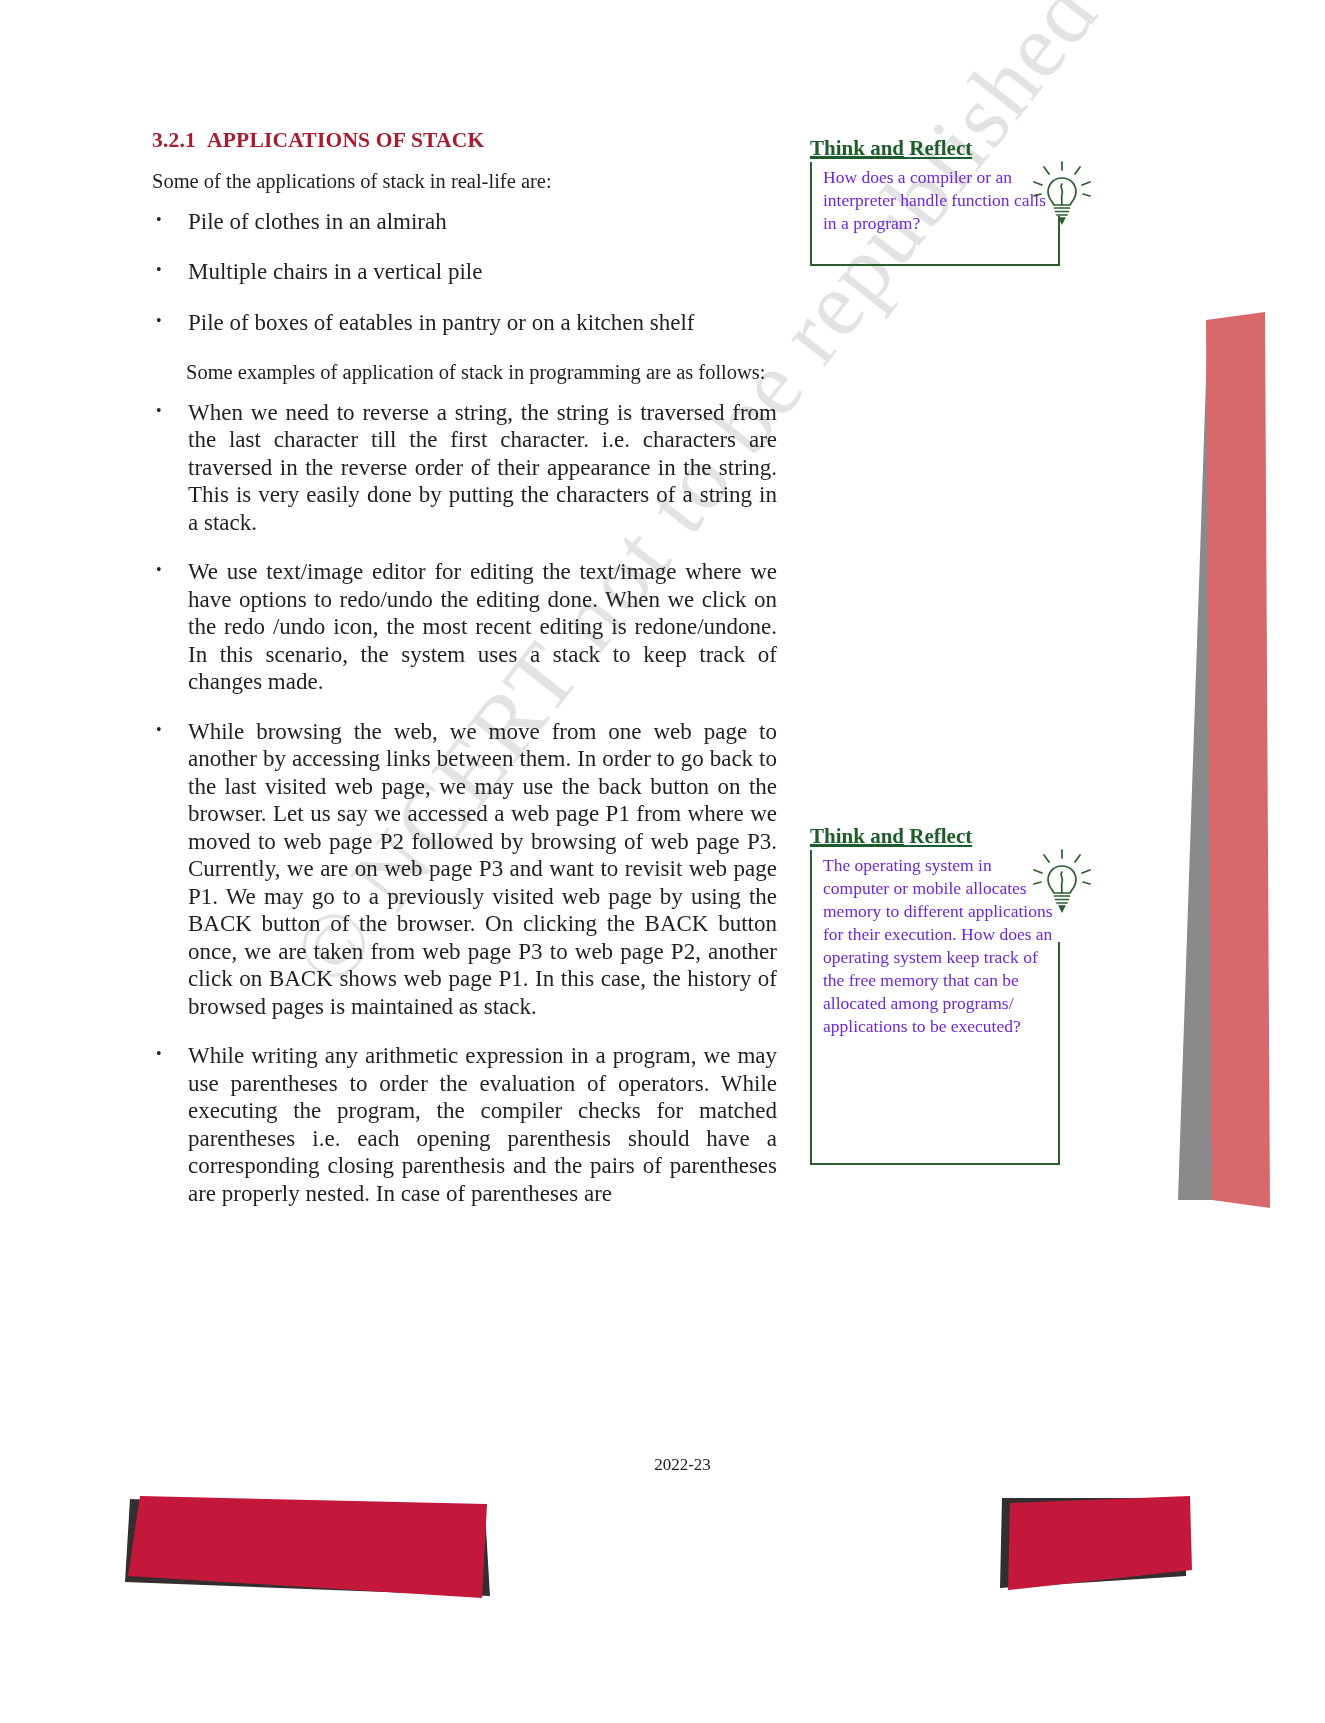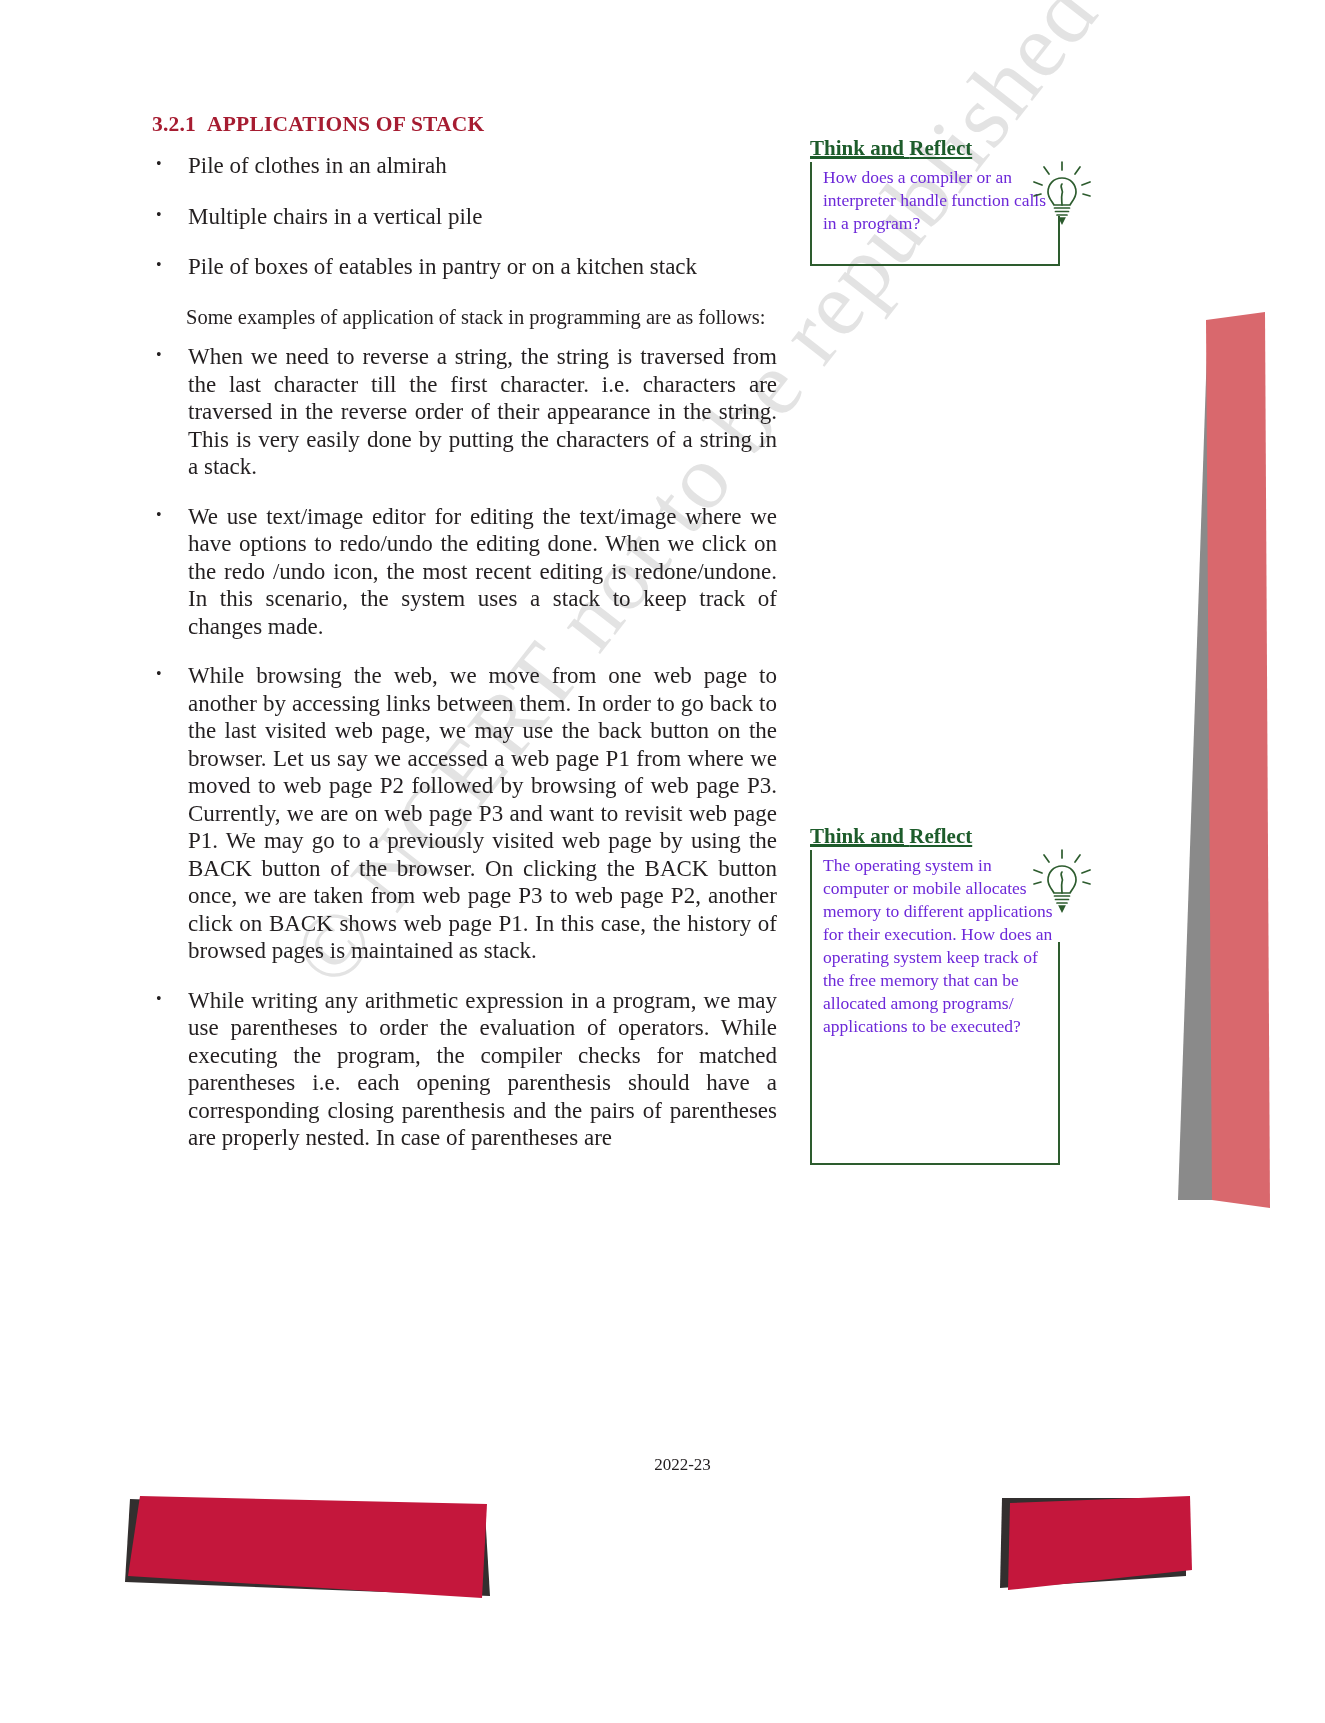--- a/index.html
+++ b/index.html
@@ -47,21 +47,21 @@
     width: 265px;
     height: 920px;
     z-index: 1;
     pointer-events: none;
   }
 
   
   #content {
     position: absolute;
     left: 152px;
-    top: 112px;
+    top: 128px;
     width: 625px;
     z-index: 3;
   }
   h2.section-heading {
     font-family: "Liberation Serif", "DejaVu Serif", serif;
     font-weight: bold;
     font-size: 21.5px;
     color: #a61c31;
     margin: 0 0 15px 0;
     letter-spacing: 0.2px;
@@ -188,25 +188,26 @@
     <polygon points="146,20 205,12 210,908 152,900" fill="#d9686d"></polygon>
   </svg>
 </div>
 
 <div id="content">
 
   <h2 class="section-heading">
     <span class="num">3.2.1</span><span>APPLICATIONS OF STACK</span>
   </h2>
 
+  <p class="body-text lead">Some of the applications of stack in real-life are:</p>
 
   <ul class="bullets tight">
     <li>Pile of clothes in an almirah</li>
     <li>Multiple chairs in a vertical pile</li>
-    <li>Pile of boxes of eatables in pantry or on a kitchen stack</li>
+    <li>Pile of boxes of eatables in pantry or on a kitchen shelf</li>
   </ul>
 
   <p class="body-text indented">Some examples of application of stack in programming are as follows:</p>
 
   <ul class="bullets para">
     <li>When we need to reverse a string, the string is traversed from the last character till the first character. i.e. characters are traversed in the reverse order of their appearance in the string. This is very easily done by putting the characters of a string in a stack.</li>
     <li>We use text/image editor for editing the text/image where we have options to redo/undo the editing done. When we click on the redo /undo icon, the most recent editing is redone/undone. In this scenario, the system uses a stack to keep track of changes made.</li>
     <li>While browsing the web, we move from one web page to another by accessing links between them. In order to go back to the last visited web page, we may use the back button on the browser. Let us say we accessed a web page P1 from where we moved to web page P2 followed by browsing of web page P3. Currently, we are on web page P3 and want to revisit web page P1. We may go to a previously visited web page by using the BACK button of the browser.  On clicking the BACK button once, we are taken from web page P3 to web page P2, another click on BACK shows web page P1. In this case, the history of browsed pages is maintained as stack.</li>
     <li>While writing any arithmetic expression in a program, we may use parentheses to order the evaluation of operators. While executing the program, the compiler checks for matched parentheses i.e. each opening parenthesis should have a corresponding closing parenthesis and the pairs of parentheses are properly nested. In case of parentheses are</li>
   </ul>

